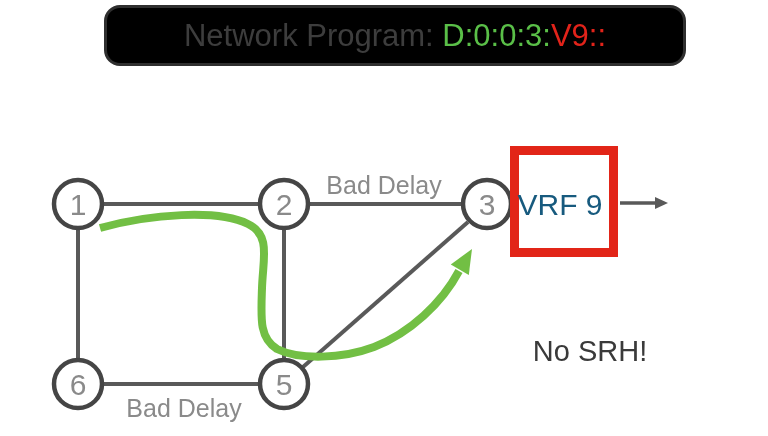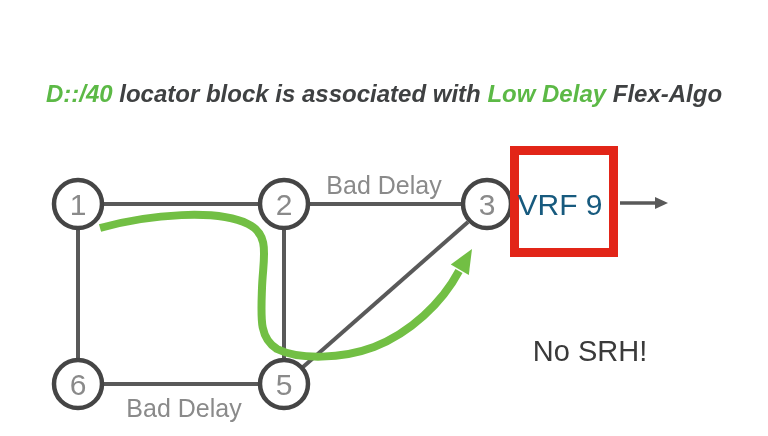--- a/index.html
+++ b/index.html
@@ -31,24 +31,24 @@
   .node-label{font-size:30px;fill:#8a8a8a;}
   .edge-label{font-size:25px;fill:#8a8a8a;}
   .vrf-label{font-size:30px;fill:#175a7e;}
   .no-srh{font-size:29px;fill:#3a3a3a;}
 </style>
 </head>
 <body>
 
 <div class="stage">
 
+  <div class="banner">
+    <span class="t-prefix">Network Program: </span><span class="t-locator">D:0:0:3:</span><span class="t-vrf">V9::</span>
+  </div>
 
-  <div class="subtitle">
-    <span class="t-green">D::/40</span><span> locator block is associated with </span><span class="t-green">Low Delay</span><span> Flex-Algo</span>
-  </div>
 
   <svg class="diagram" width="768" height="436" viewBox="0 0 768 436">
 
     <g stroke="#595959" stroke-width="4" fill="none">
       <line x1="103" y1="204" x2="261" y2="204"></line>
       <line x1="309" y1="204" x2="463" y2="204"></line>
       <line x1="78" y1="229" x2="78" y2="360"></line>
       <line x1="284" y1="229" x2="284" y2="359"></line>
       <line x1="103" y1="384" x2="259" y2="384"></line>
       <line x1="303" y1="367" x2="468" y2="222"></line>

